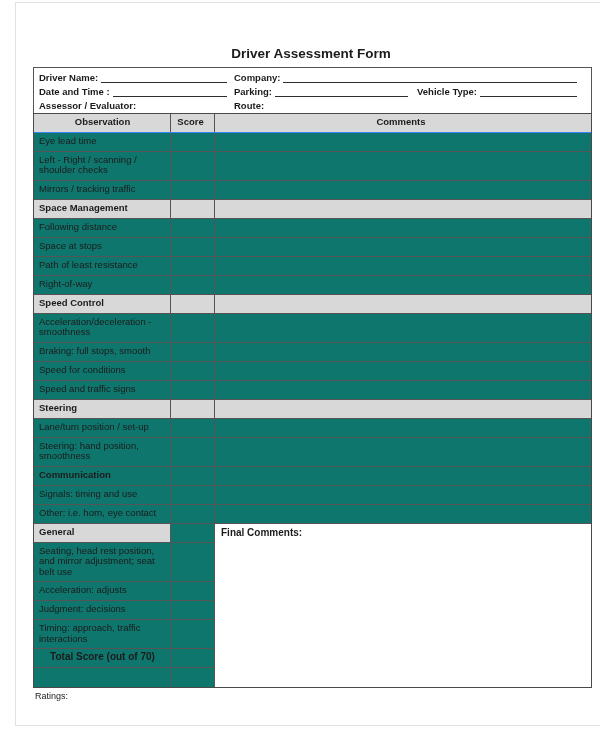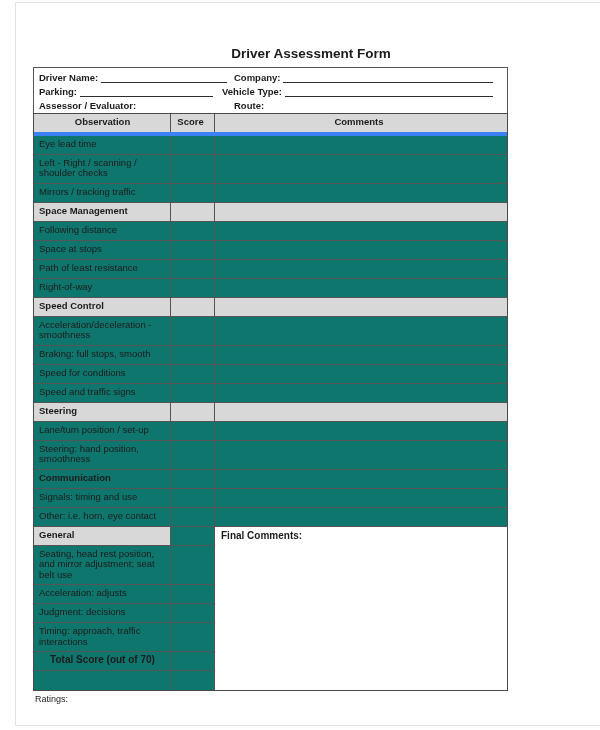--- a/index.html
+++ b/index.html
@@ -2,38 +2,38 @@
 <html><head>
 <meta charset="utf-8">
 <style>
   * { margin:0; padding:0; box-sizing:border-box; }
   html,body { width:600px; height:730px; background:#fff; overflow:hidden;
               font-family:"Liberation Sans", sans-serif; color:#1b1b1b; }
   .page { position:absolute; left:15px; top:2px; width:592px; height:724px;
           border:1px solid #e2e2e2; background:#fff; }
   .title { position:absolute; top:43px; left:0; width:100%;
            text-align:center; font-size:13.5px; font-weight:bold; }
-  .form-body { position:absolute; left:17px; top:64px; width:475px; }
+  .form-body { position:absolute; left:17px; top:64px; width:559px; }
 
   
   .info-box { border:1px solid #555; border-bottom:none; padding:2px 0 1px 0; }
   .info-row { display:flex; align-items:flex-end; height:14px; padding:0 0 1px 5px; }
   .ifield { display:flex; align-items:flex-end; }
   .ifield.f1 { width:195px; }
   .ifield.f2 { width:183px; }
   .ifield.f3 { flex:1; }
   .ilabel { font-size:9.5px; font-weight:bold; white-space:nowrap; }
   .blank { flex:1; height:10px; border-bottom:1px solid #2d2d2d; margin-left:3px; }
   .ifield.f1 .blank { margin-right:7px; }
   .ifield.f2 .blank { margin-right:9px; }
   .ifield.f3 .blank { margin-right:14px; }
 
   
   .assess-table { border:1px solid #4a4a4a; font-size:9.5px; line-height:10.5px; }
-  .thead { display:flex; background:#d8d8d8; border-bottom:4px solid #3b82f6; }
+  .thead { display:flex; background:#d8d8d8; border-bottom:1px solid #3b82f6; }
   .thead .cell { font-weight:bold; text-align:center; padding:3px 6px 2px 2px; min-height:16px; }
   .cell.obs   { width:137px; border-right:1px solid #555; padding:3px 4px 4px 5px; }
   .cell.score { width:44px;  border-right:1px solid #555; }
   .cell.comments { flex:1; }
   .trow { display:flex; border-bottom:1px solid #555; background:#0f766e; min-height:19px; }
   .trow.section { background:#d8d8d8; }
   .trow.section .cell.obs, .trow.section-plain .cell.obs { font-weight:bold; }
   .trow.section-left .cell.obs { background:#d8d8d8; font-weight:bold; }
   .trow.total .cell.obs { font-weight:bold; font-size:10px; text-align:center; padding-top:3px; min-height:17px; }
   .trow.total { min-height:17px; }
@@ -59,20 +59,24 @@
           <div class="ifield f1">
             <span class="ilabel">Driver Name:</span>
             <span class="blank"></span>
           </div>
           <div class="ifield f3">
             <span class="ilabel">Company:</span>
             <span class="blank"></span>
           </div>
         </div>
         <div class="info-row">
+          <div class="ifield f1">
+            <span class="ilabel">Date and Time :</span>
+            <span class="blank"></span>
+          </div>
           <div class="ifield f2">
             <span class="ilabel">Parking:</span>
             <span class="blank"></span>
           </div>
           <div class="ifield f3">
             <span class="ilabel">Vehicle Type:</span>
             <span class="blank"></span>
           </div>
         </div>
         <div class="info-row">

